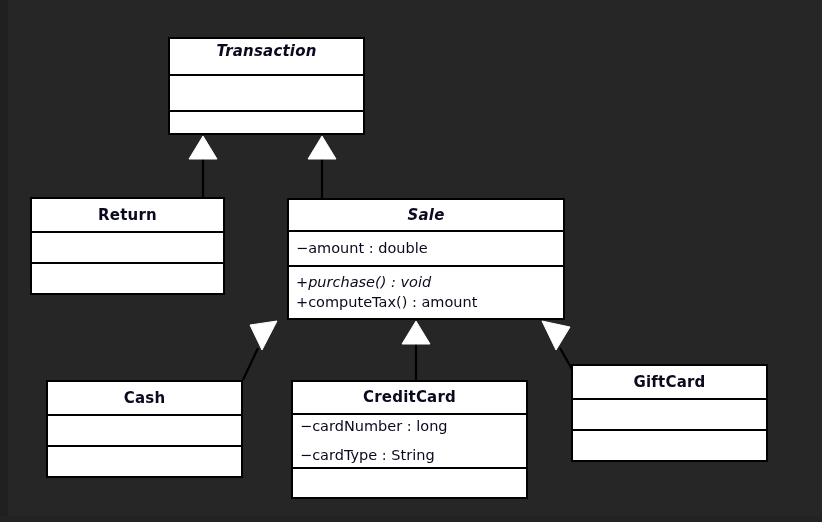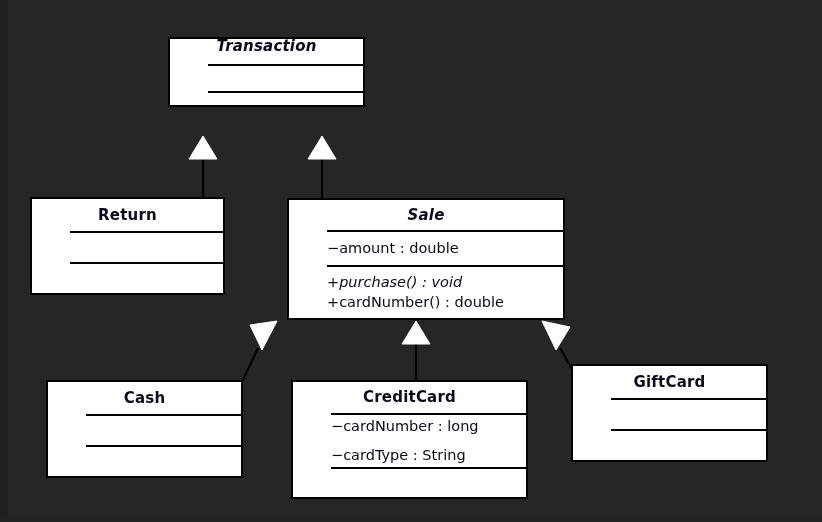--- a/index.html
+++ b/index.html
@@ -51,21 +51,21 @@
     justify-content: center;
     overflow: hidden;
   }
   .compartment + .compartment {
     border-top: 2px solid #000000;
   }
   .cmp-name {
     align-items: center;
   }
   .cmp-members {
-    margin-left: 38px;
+    padding-left: 7px;
   }
   .class-name {
     font-size: 15px;
     font-weight: bold;
     color: #0a0a1e;
     text-align: center;
     letter-spacing: 0.2px;
     white-space: nowrap;
   }
   .class-name.abstract {
@@ -109,21 +109,21 @@
       <line x1="416" y1="380" x2="416" y2="342" stroke="#000000" stroke-width="2.2"></line>
       <polygon points="416,321 402,344 430,344" fill="#ffffff" stroke="#ffffff" stroke-width="1"></polygon>
     </g>
 
     <g>
       <line x1="578" y1="380" x2="560" y2="348" stroke="#000000" stroke-width="2.2"></line>
       <polygon points="542,321 570,327 556,350" fill="#ffffff" stroke="#ffffff" stroke-width="1"></polygon>
     </g>
   </svg>
 
-  <div class="uml-class" style="left:168px; top:37px; width:197px; height:70px;gap:12px;">
+  <div class="uml-class" style="left:168px; top:37px; width:197px; height:98px;gap:12px;">
     <div class="compartment cmp-name" style="height:33px;">
       <div class="class-name abstract">Transaction</div>
     </div>
     <div class="compartment cmp-members" style="height:33px;"></div>
     <div class="compartment cmp-members" style="height:32px;"></div>
   </div>
 
   <div class="uml-class" style="left:30px; top:197px; width:195px; height:98px;justify-content:space-between;">
     <div class="compartment cmp-name" style="height:33px;">
       <div class="class-name">Return</div>
@@ -134,21 +134,21 @@
 
   <div class="uml-class" style="left:287px; top:198px; width:278px; height:122px;">
     <div class="compartment cmp-name" style="height:31px;">
       <div class="class-name abstract">Sale</div>
     </div>
     <div class="compartment cmp-members" style="height:36px;">
       <div class="member">−amount : double</div>
     </div>
     <div class="compartment cmp-members" style="height:55px;justify-content:center;">
       <div class="member abstract">+purchase() : void</div>
-      <div class="member">+cardNumber() : double</div>
+      <div class="member">+computeTax() : amount</div>
     </div>
   </div>
 
   <div class="uml-class" style="left:46px; top:380px; width:197px; height:98px;">
     <div class="compartment cmp-name" style="height:33px;border-radius:10px;">
       <div class="class-name">Cash</div>
     </div>
     <div class="compartment cmp-members" style="height:33px;"></div>
     <div class="compartment cmp-members" style="height:32px;"></div>
   </div>

